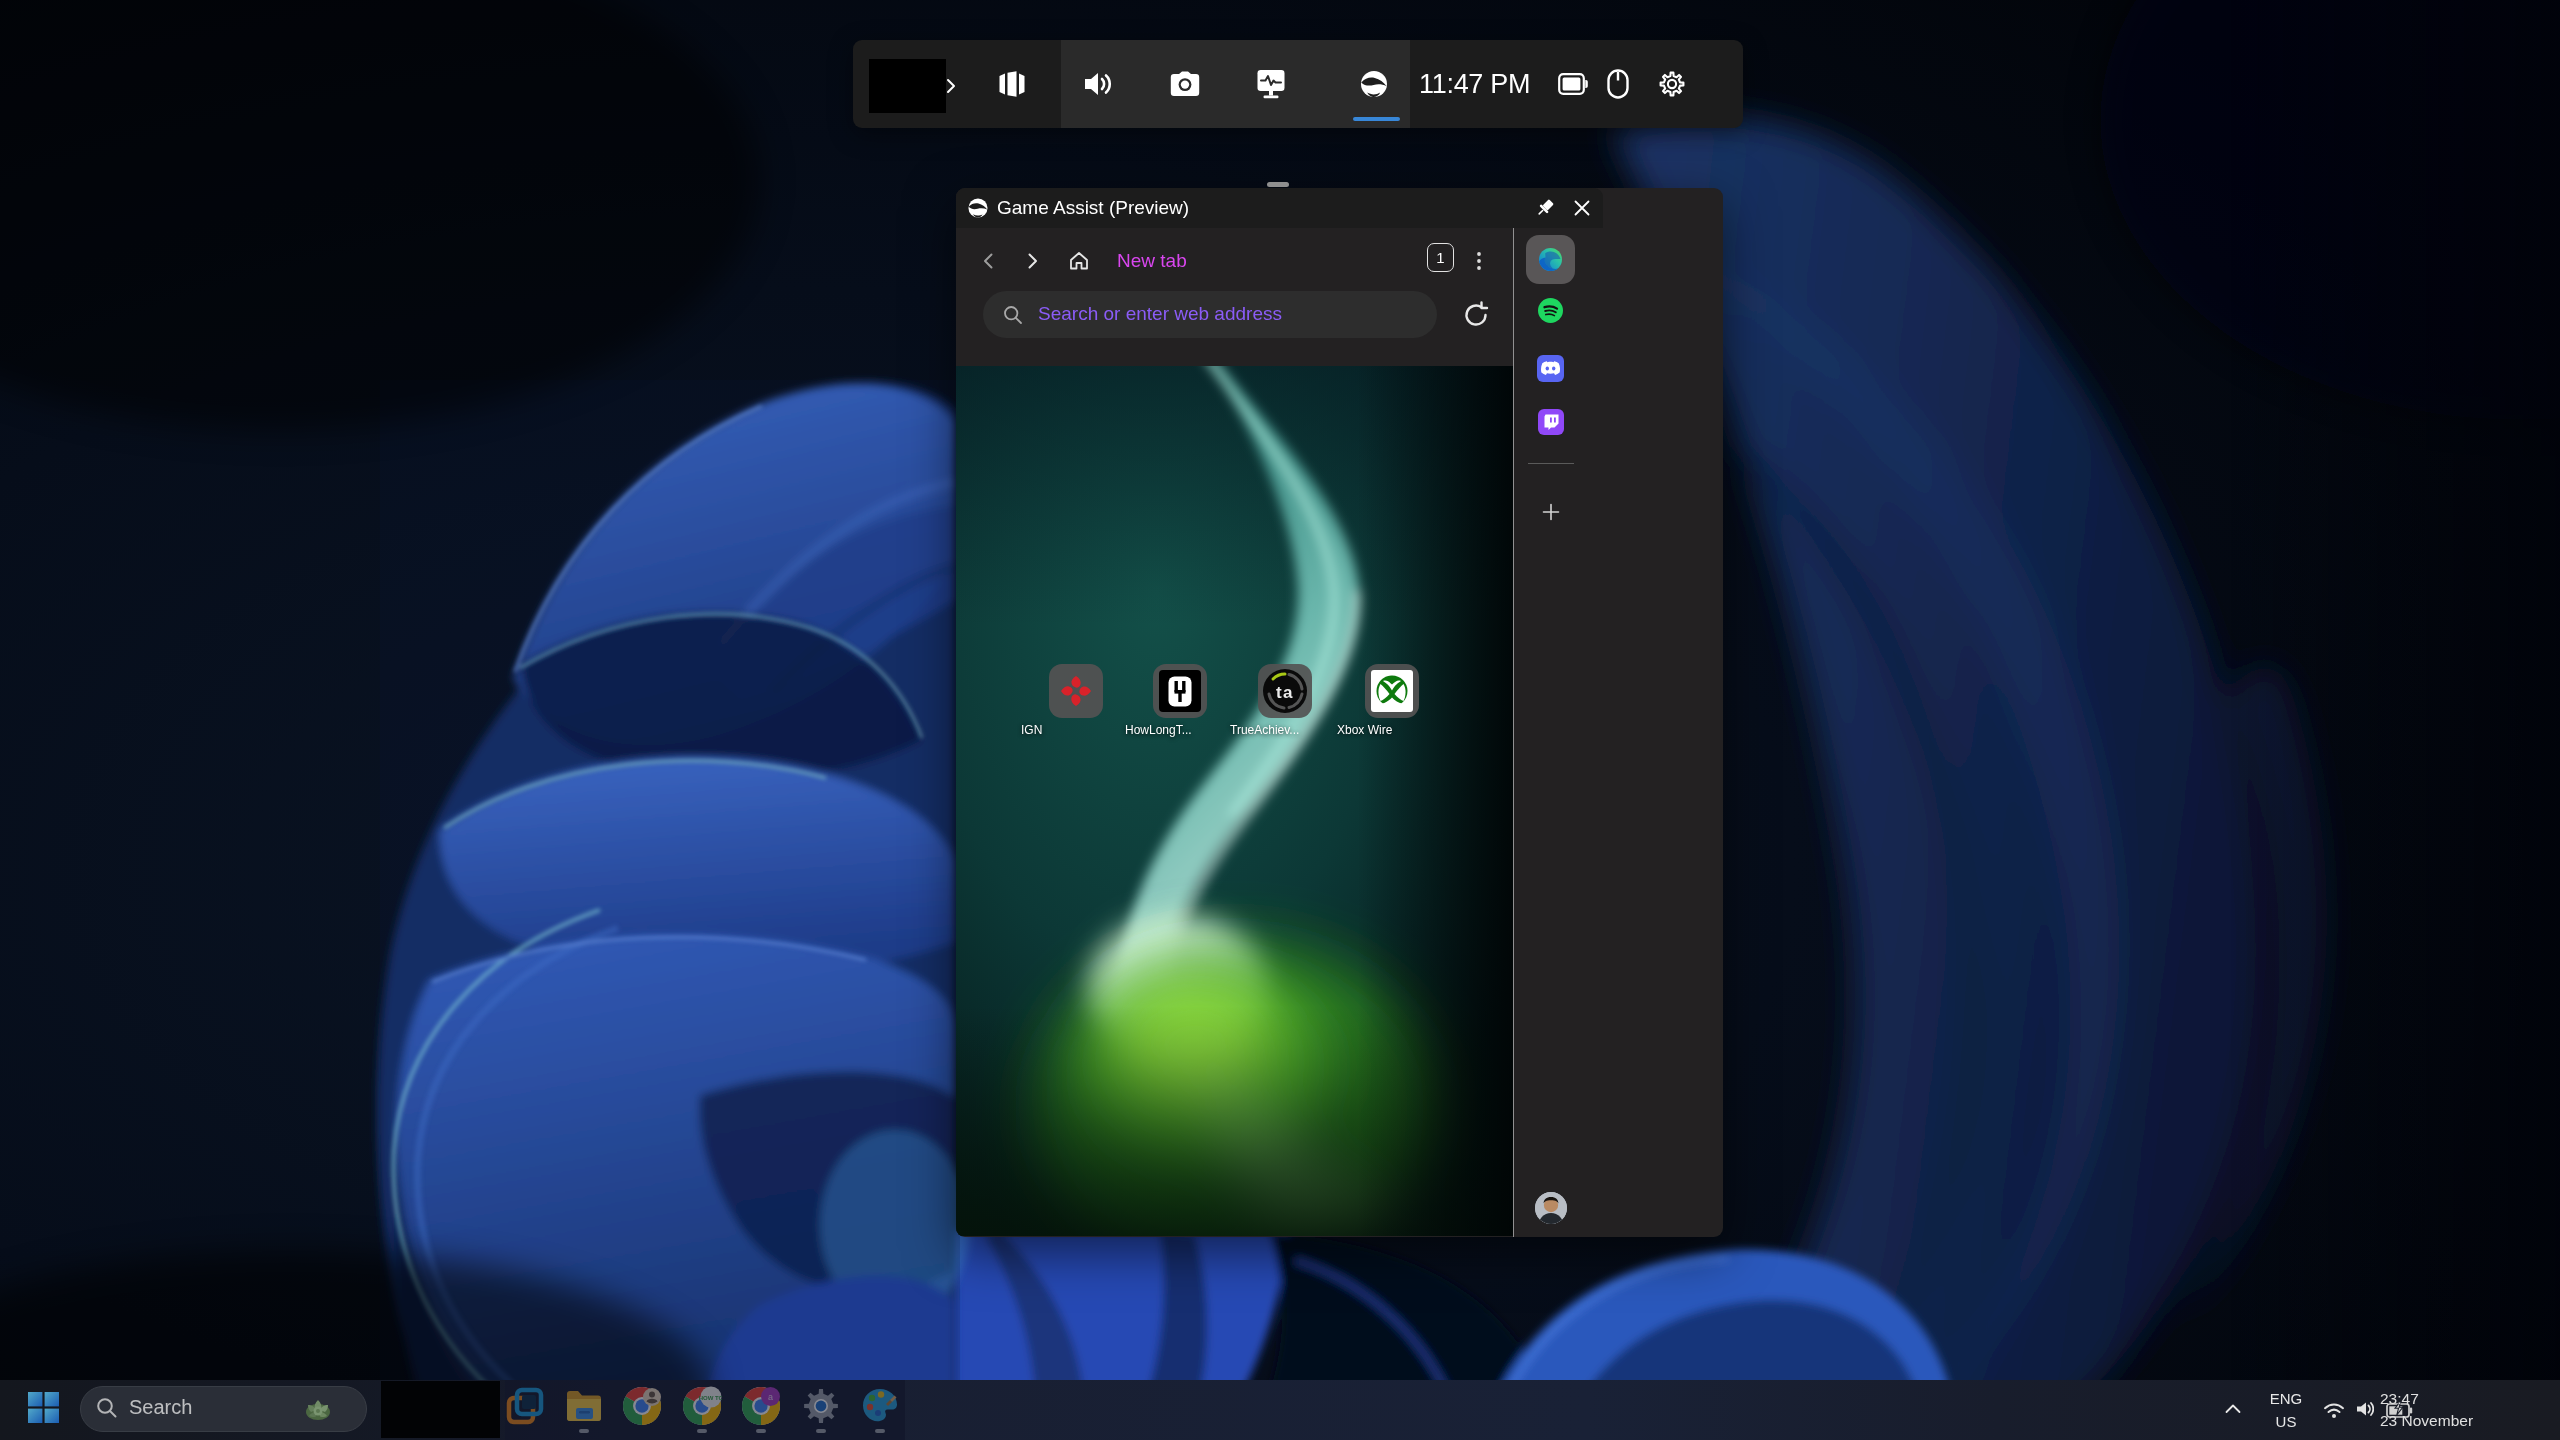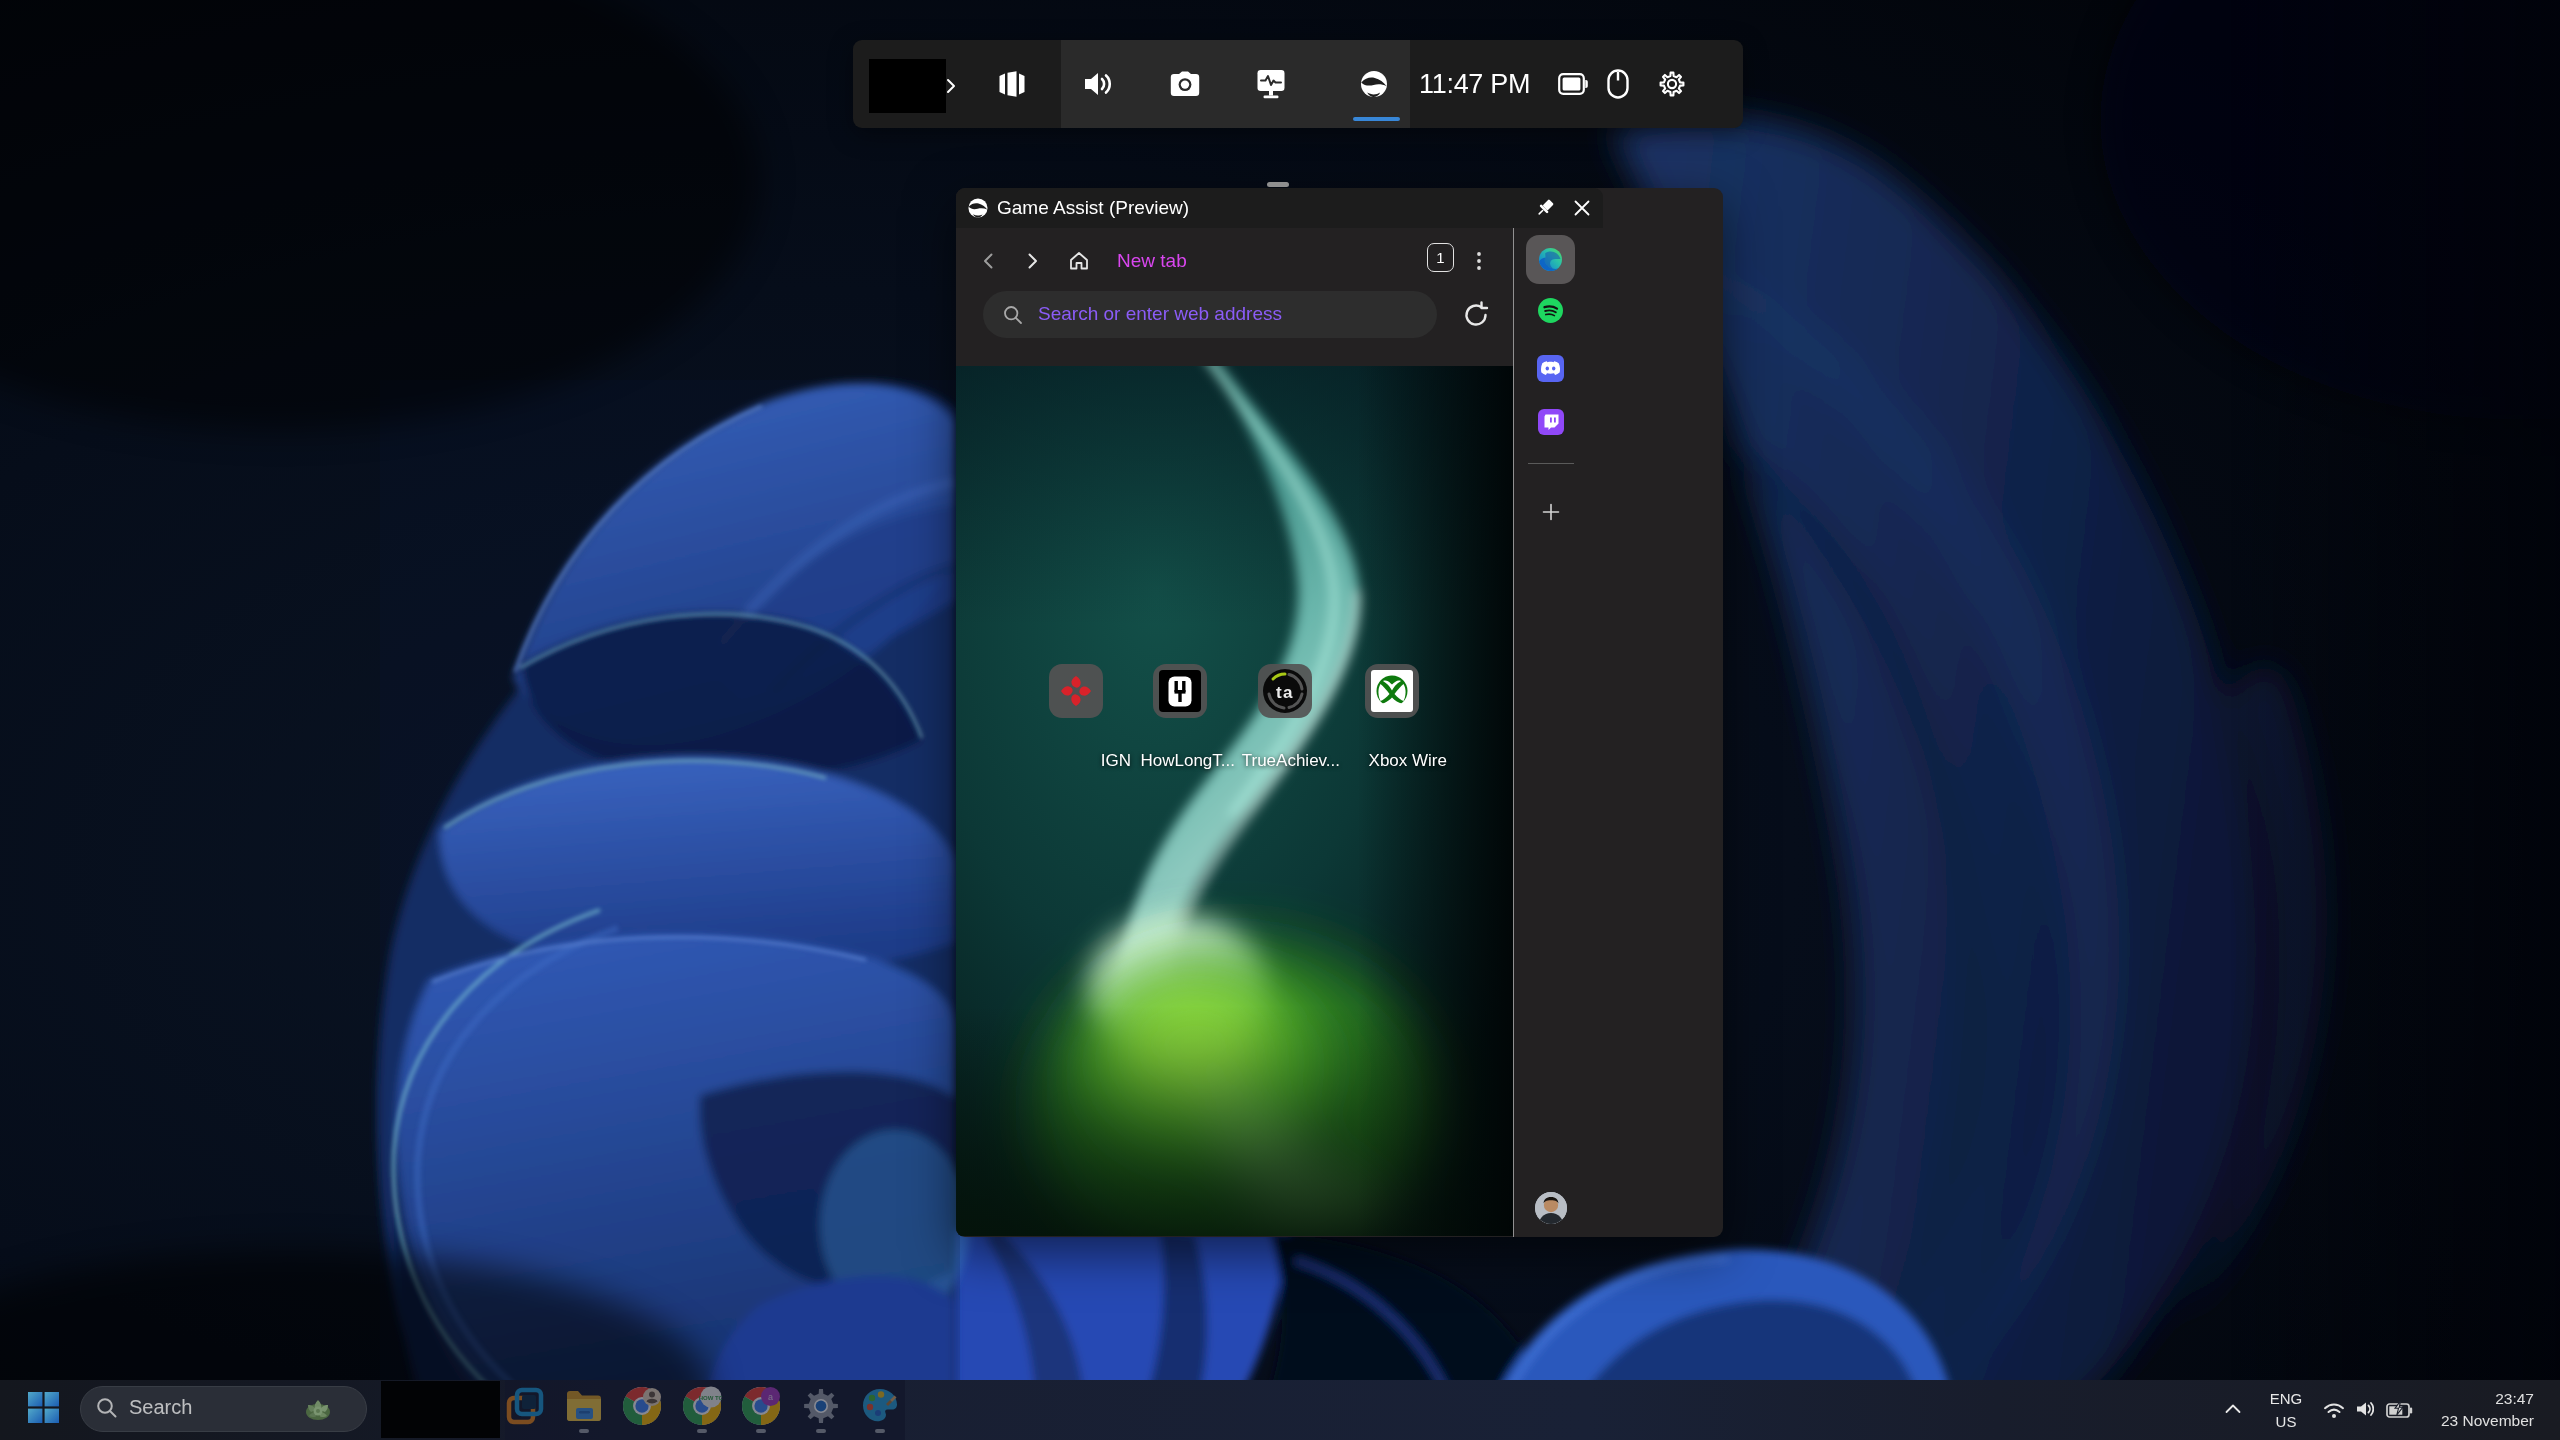--- a/index.html
+++ b/index.html
@@ -1,17 +1,17 @@
 <!DOCTYPE html>
 <html><head>
 <meta charset="utf-8">
 <style>
   * { margin:0; padding:0; box-sizing:border-box; }
   html,body { width:2560px; height:1440px; overflow:hidden; background:#050a14; font-family:"Liberation Sans",sans-serif; }
-  .lbl { position:absolute; color:#fff; text-align:right; font-size:17px; text-shadow:0 1px 4px rgba(0,0,0,.85); width:110px;margin-top:28px; }
+  .lbl { position:absolute; color:#fff; text-align:left; font-size:12px; text-shadow:0 1px 4px rgba(0,0,0,.85); width:110px; }
 </style>
 </head>
 <body>
 <svg style="position:absolute;left:0;top:0" width="2560" height="1440" viewBox="0 0 2560 1440">
 <defs>
 <radialGradient id="bgv" cx="30%" cy="60%" r="80%">
   <stop offset="0%" stop-color="#0a1424"></stop>
         <stop offset="50%" stop-color="#060d1a"></stop>
         <stop offset="100%" stop-color="#02050b"></stop>
 </radialGradient>
@@ -468,13 +468,13 @@
   <svg width="18" height="18" viewBox="0 0 18 18" style="position:absolute;left:2356px;top:1400px">
     <path d="M1,6.5 L5,6.5 L10,2.5 L10,15.5 L5,11.5 L1,11.5 Z" fill="#e2e2e2"></path>
 <path d="M12.5,5.5 A5,5 0 0 1 12.5,12.5 M15,3 A9,9 0 0 1 15,15" stroke="#e2e2e2" stroke-width="1.8" fill="none" stroke-linecap="round"></path>
   </svg>
   <svg width="27" height="18" viewBox="0 0 27 18" style="position:absolute;left:2386px;top:1400px">
     <rect x="1" y="4" width="22" height="13" rx="2.5" fill="none" stroke="#d0d0d0" stroke-width="1.7"></rect>
 <rect x="23.8" y="7.5" width="2.4" height="6" rx="1.2" fill="#d0d0d0"></rect>
 <rect x="3.3" y="6.3" width="13" height="8.4" fill="#d0d0d0"></rect>
 <path d="M14.5,1 L9,8.3 L12.5,8.3 L10.8,14.8 L16.8,7.3 L13.3,7.3 Z" fill="#d0d0d0" stroke="#191d28" stroke-width="1.1"></path>
   </svg>
-  <div style="position:absolute;left:2380px;top:1388px;width:154px;text-align:right;color:#e0e0e0;font-size:15.5px;line-height:22px">23:47<br>23 November</div>
+  <div style="position:absolute;left:2380px;top:1388px;width:154px;color:#e0e0e0;font-size:15.5px;line-height:22px">23:47<br>23 November</div>
 
 </body></html>

